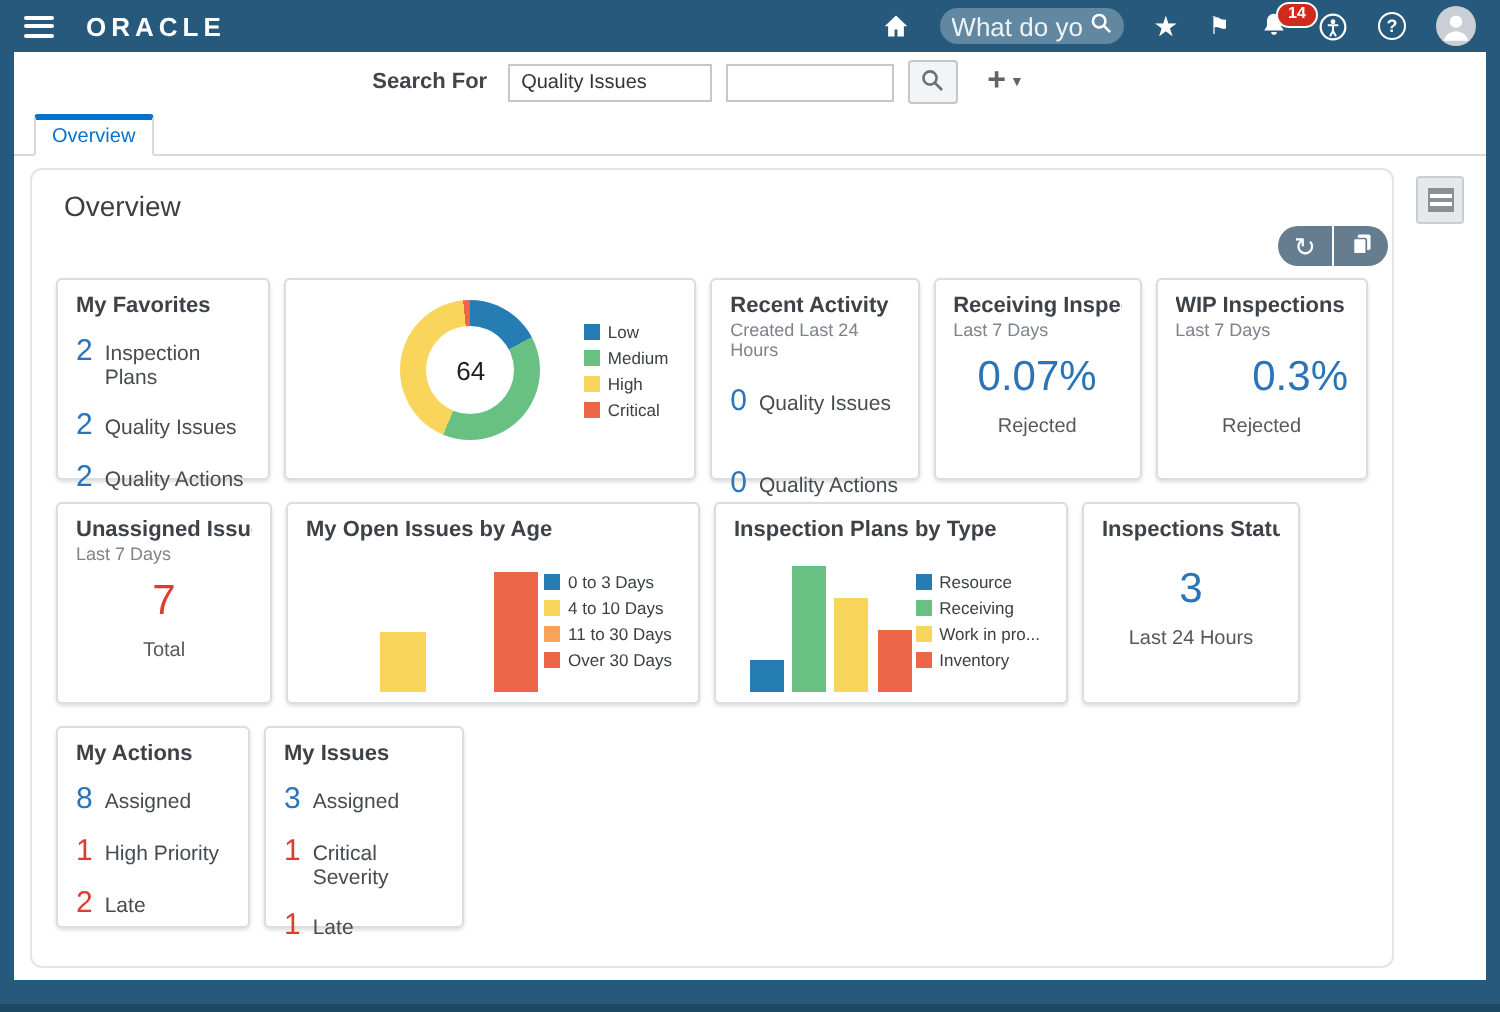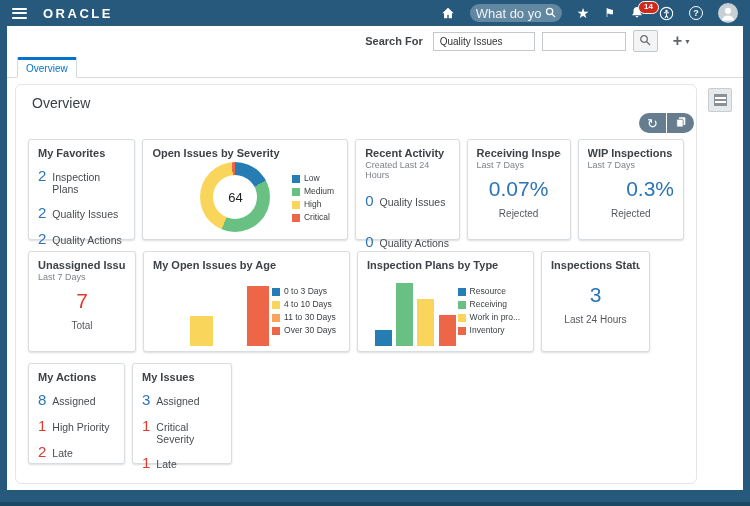--- a/index.html
+++ b/index.html
@@ -21,21 +21,21 @@
     display:flex; align-items:center; padding:0 6px; gap:4px; overflow:hidden; }
   .gs-text { color:#eef3f6; font-size:13px; white-space:nowrap; overflow:hidden; flex:1; }
   .star { font-size:14px; } .flag { font-size:12px; }
   .bellwrap { position:relative; }
   .badge { position:absolute; top:-5px; left:8px; background:#cf2a1b; color:#fff; font-size:8px;
     font-weight:bold; padding:1px 5px; border-radius:8px; border:1px solid #fff; line-height:1.1; }
   .helpcirc { width:14px; height:14px; border:1.4px solid #fff; border-radius:50%; color:#fff;
     font-size:9px; font-weight:bold; display:flex; align-items:center; justify-content:center; }
   
   .content { background:#fff; margin:0 7px; height:464px; display:flex; flex-direction:column; }
-  .toolbar-row { height:30px; display:flex; align-items:center; justify-content:flex-end;
+  .toolbar-row { height:30px; display:flex; align-items:center; justify-content:center;
     padding-right:52px; gap:7px; }
   .sf-label { font-size:11px; font-weight:bold; color:#40454a; margin-right:3px; }
   .select-box { width:102px; height:19px; border:1px solid #c3c8cc; font-size:10px; color:#333;
     display:flex; align-items:center; padding:0 6px; background:#fff; }
   .text-input { width:84px; height:19px; border:1px solid #c3c8cc; font-size:10px; padding:0 4px; }
   .search-btn { width:25px; height:22px; border:1px solid #c3c8cc; background:#f2f4f5;
     border-radius:2px; display:flex; align-items:center; justify-content:center; cursor:pointer; }
   .plus-wrap { display:flex; align-items:center; gap:2px; margin-left:8px; cursor:pointer; }
   .plus-glyph { font-size:16px; font-weight:bold; color:#5f6469; line-height:1; }
   .caret { font-size:7px; color:#5f6469; }
@@ -76,21 +76,21 @@
   .big-wrap { text-align:center; margin-top:7px; }
   .big-wrap.lower { margin-top:12px; }
   .big-val { font-size:21px; }
   .big-lbl { font-size:10px; color:#55595e; margin-top:7px; }
   
   .chart-row { display:flex; align-items:center; margin-top:3px; }
   .donut { width:70px; height:70px; border-radius:50%; margin-left:48px; position:relative; }
   .donut-hole { position:absolute; inset:13px; background:#fff; border-radius:50%;
     display:flex; align-items:center; justify-content:center; font-size:13px; color:#1d1f21; }
   .legend { margin-left:auto; margin-right:4px; display:flex; flex-direction:column; gap:3px; }
-  .legend-item { display:flex; align-items:flex-end; gap:4px; font-size:8.5px; color:#3c4043; white-space:nowrap; }
+  .legend-item { display:flex; align-items:center; gap:4px; font-size:8.5px; color:#3c4043; white-space:nowrap; }
   .legend-swatch { width:8px; height:8px; flex:none; }
   .bars { display:flex; align-items:flex-end; height:72px; width:146px; margin-left:6px; }
   .bar-slot { flex:1; height:100%; display:flex; align-items:flex-end; justify-content:center; }
   .bar { width:80%; }
   
   .bottombar { height:16px; background:#26597c; border-bottom:4px solid #1b4763; }
 </style>
 </head>
 <body>
 
@@ -207,21 +207,20 @@
                 </div>
 
                 <div class="tile-item">
                   <span class="tile-val" style="color: rgb(43, 116, 184);">2</span>
                   <span class="tile-lbl">Quality Actions</span>
                 </div>
               </div>
           </div>
 
           <div class="card w2">
-            <div class="card-title">Open Issues by Severity</div>
             <div class="chart-row">
               <div class="donut" style="background: conic-gradient(rgb(38, 125, 179) 0deg, rgb(38, 125, 179) 61.875deg, rgb(104, 193, 130) 61.875deg, rgb(104, 193, 130) 202.5deg, rgb(250, 213, 92) 202.5deg, rgb(250, 213, 92) 354.375deg, rgb(237, 102, 71) 354.375deg, rgb(237, 102, 71) 360deg);">
                 <div class="donut-hole">
                   <span>64</span>
                 </div>
               </div>
               <div class="legend">
                   <div class="legend-item">
                     <span class="legend-swatch" style="background: rgb(38, 125, 179);"></span>
                     <span>Low</span>

